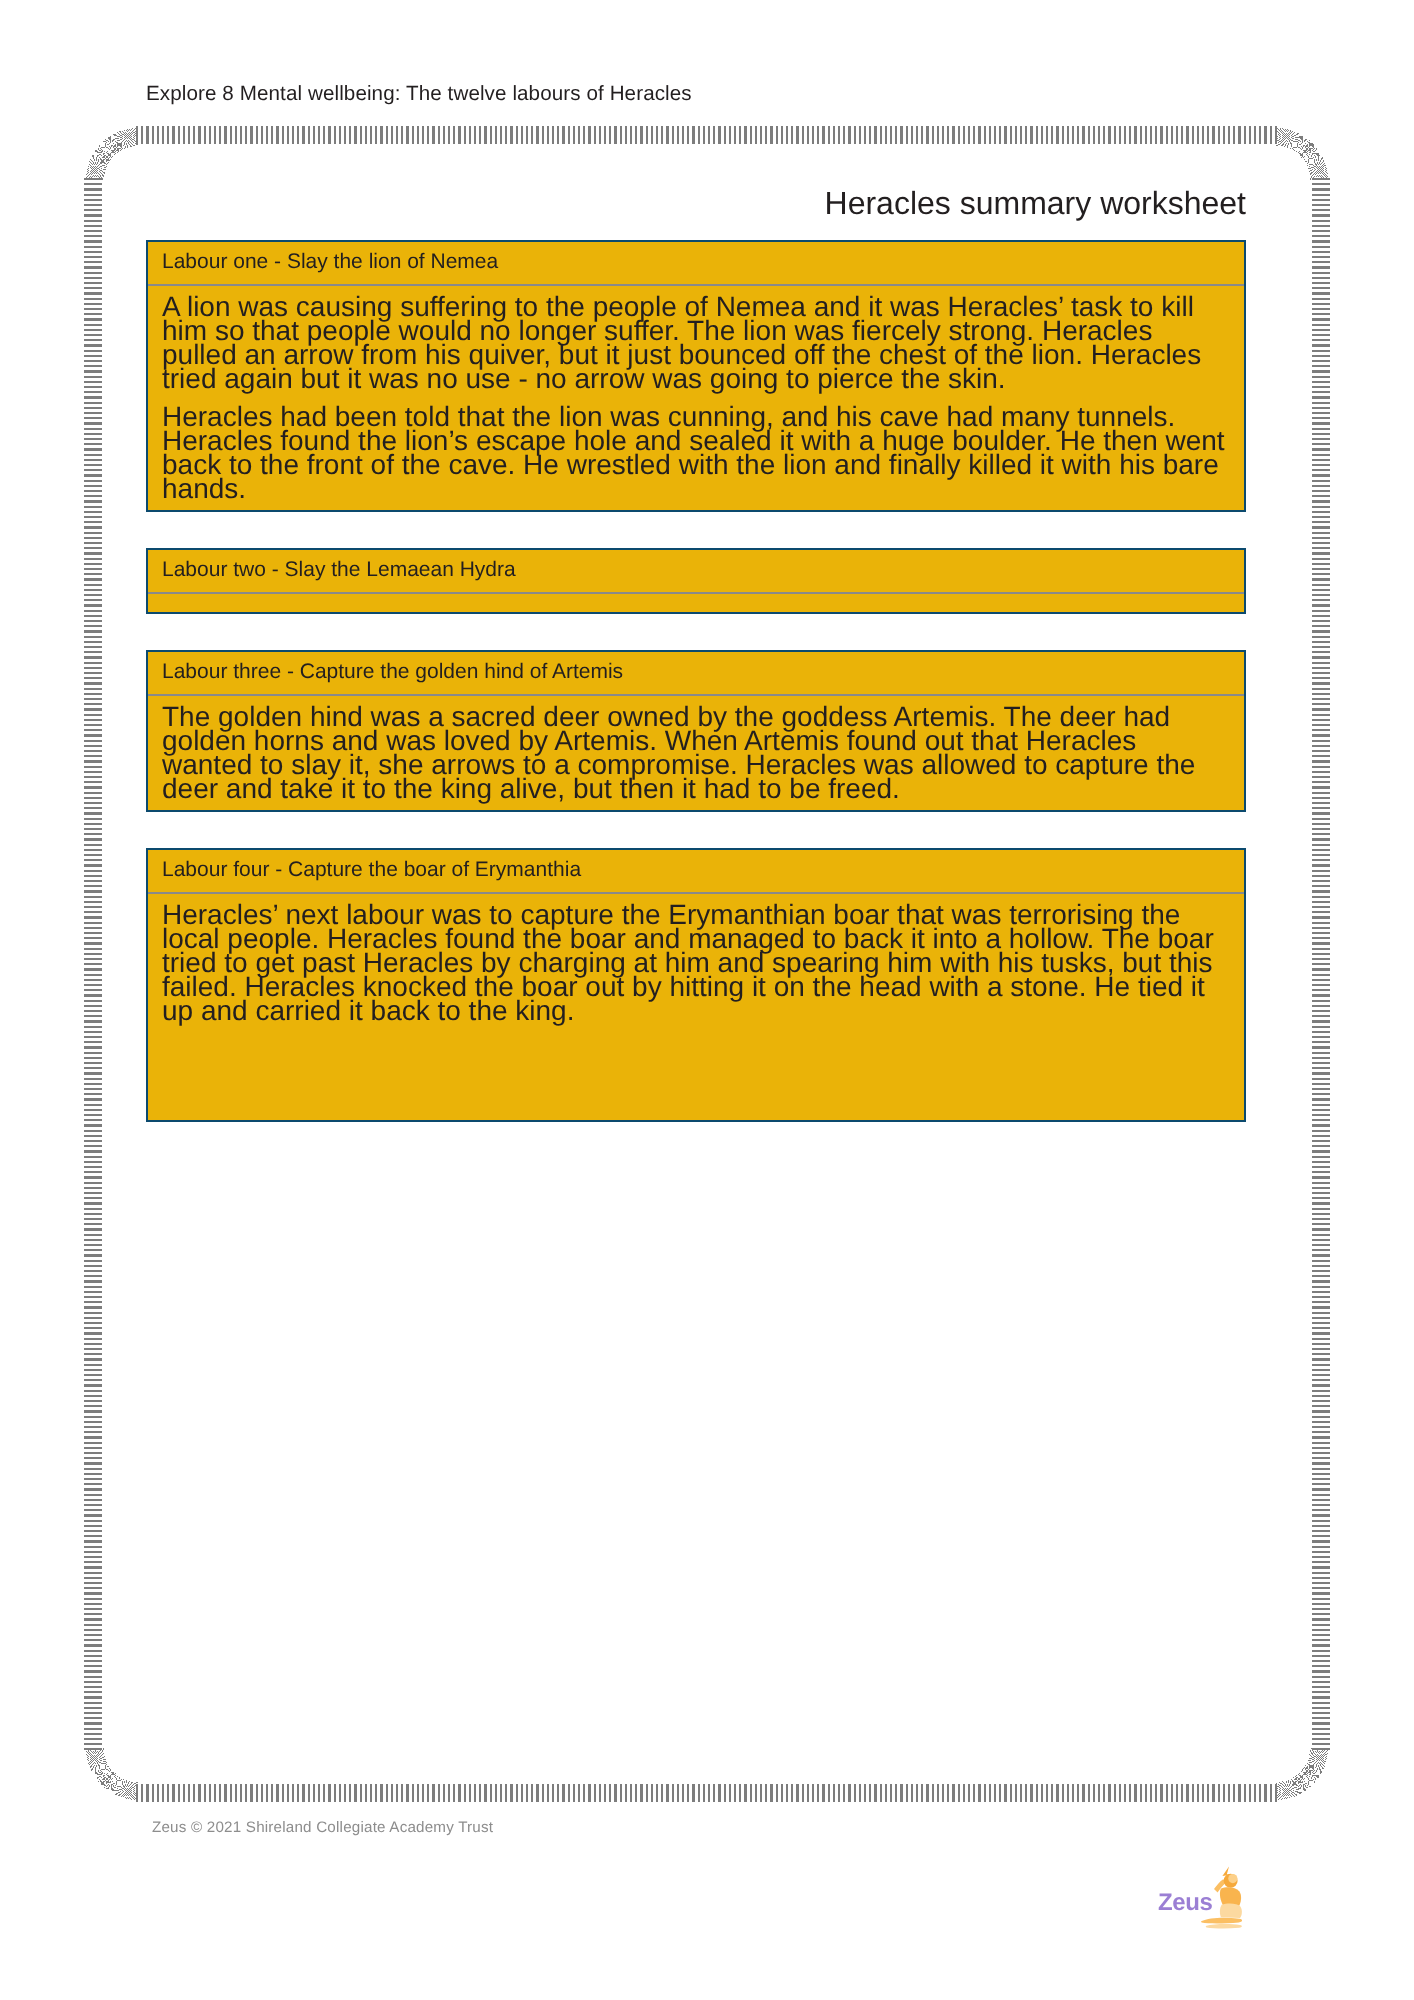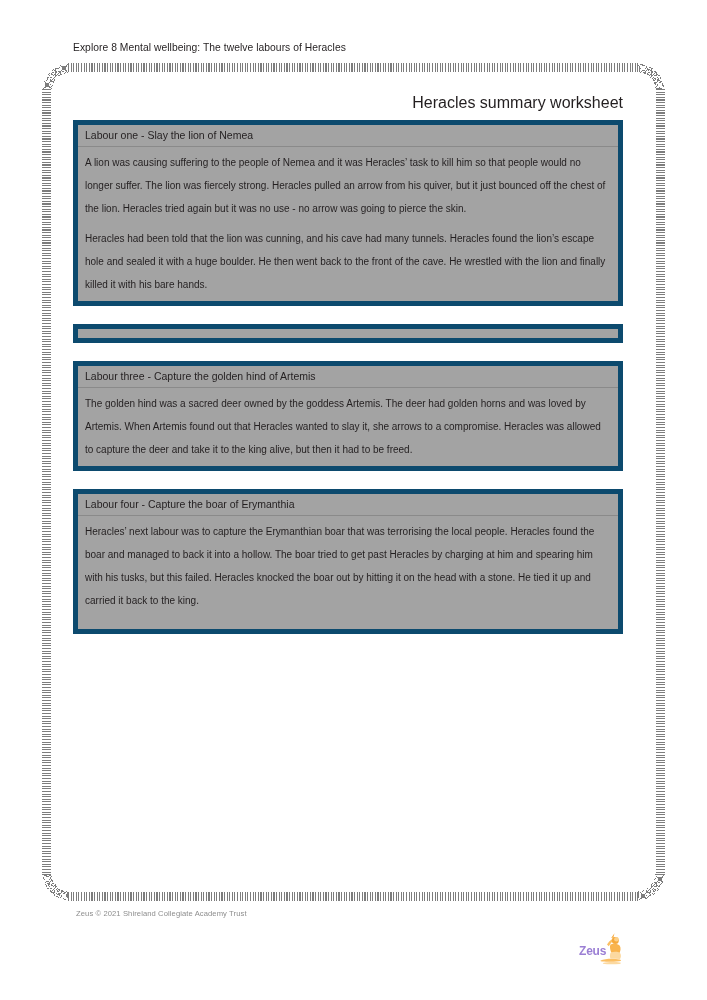--- a/index.html
+++ b/index.html
@@ -118,38 +118,38 @@
   }
 
   
   .labours {
     position: absolute;
     left: 73px;
     top: 120px;
     width: 550px;
   }
   .labour-block {
-    border: 5px solid #0c4a6e;
+    border: 1px solid #0c4a6e;
     box-sizing: border-box;
-    background: #a3a3a3;
+    background: #eab308;
   }
   .labour-head {
     border-bottom: 1px solid #8a8a8a;
     padding: 4px 6px 4px 7px;
     font-size: 10.5px;
     line-height: 13px;
     color: #231f20;
   }
   .labour-body {
     padding: 4px 7px 5px 7px;
   }
   .labour-body p {
     margin: 0 0 7px 0;
-    font-size: 10px;
-    line-height: 23px;
+    font-size: 14px;
+    line-height: 12px;
     color: #231f20;
     text-align: left;
   }
   .labour-body p:last-child { margin-bottom: 0; }
 
   .labour-gap {
     height: 18px;
   }
   .labour-block.tall .labour-body {
     min-height: 104px;
@@ -215,20 +215,21 @@
     <div class="labour-head">Labour one - Slay the lion of Nemea</div>
     <div class="labour-body">
       <p>A lion was causing suffering to the people of Nemea and it was Heracles’ task to kill him so that people would no longer suffer. The lion was fiercely strong. Heracles pulled an arrow from his quiver, but it just bounced off the chest of the lion. Heracles tried again but it was no use - no arrow was going to pierce the skin.</p>
       <p> Heracles had been told that the lion was cunning, and his cave had many tunnels. Heracles found the lion’s escape hole and sealed it with a huge boulder. He then went back to the front of the cave. He wrestled with the lion and finally killed it with his bare hands.</p>
     </div>
   </div>
 
   <div class="labour-gap"></div>
 
   <div class="labour-block">
+    <div class="labour-head">Labour two - Slay the Lemaean Hydra</div>
     <div class="labour-body">
     </div>
   </div>
 
   <div class="labour-gap"></div>
 
   <div class="labour-block">
     <div class="labour-head">Labour three - Capture the golden hind of Artemis</div>
     <div class="labour-body">
       <p>The golden hind was a sacred deer owned by the goddess Artemis. The deer had golden horns and was loved by Artemis. When Artemis found out that Heracles wanted to slay it, she arrows to a compromise. Heracles was allowed to capture the deer and take it to the king alive, but then it had to be freed.</p>

